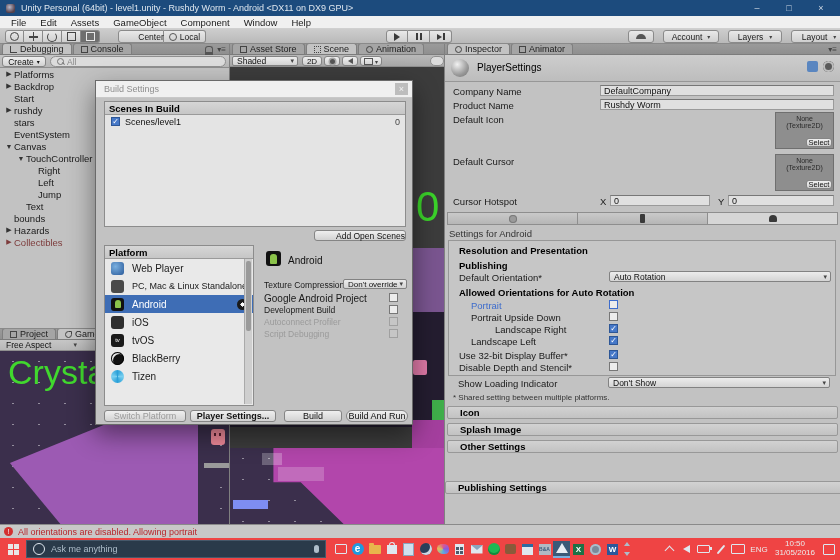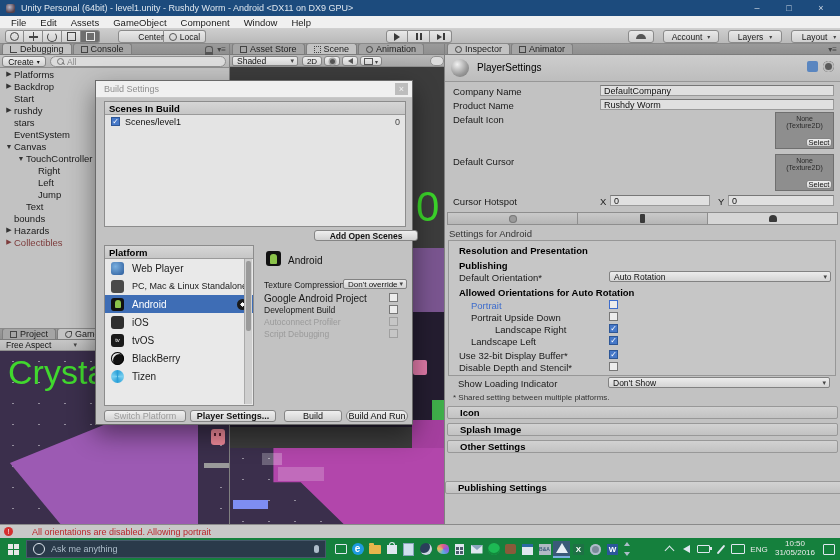--- a/index.html
+++ b/index.html
@@ -420,21 +420,21 @@
     <div class="r" style="left:8px;top:20px;width:302px;height:126px;border:1px solid #8c8c8c;background:#e4e4e4;box-sizing:border-box;">
       <div style="height:12px;background:linear-gradient(#d6d6d6,#c6c6c6);border-bottom:1px solid #9a9a9a;display:flex;align-items:center;padding-left:4px;">
         <span class="hdr">Scenes In Build</span>
       </div>
       <div style="height:13px;display:flex;align-items:center;gap:5px;padding-left:6px;font-size:9px;color:#111;">
         <span class="cb on">✓</span>
         <span>Scenes/level1</span>
         <span style="margin-left:auto;margin-right:5px;color:#444;">0</span>
       </div>
     </div>
-    <div class="btn" style="position:absolute;left:218px;top:149px;width:104px;height:11px;font-size:8.5px;font-weight:bold;">
+    <div class="btn" style="position:absolute;left:218px;top:149px;width:92px;height:11px;font-size:8.5px;font-weight:normal;justify-content:flex-end;">
         <span>Add Open Scenes</span>
       </div>
 
     <div class="r" style="left:8px;top:164px;width:150px;height:161px;border:1px solid #8c8c8c;background:#e9e9e9;box-sizing:border-box;overflow:hidden;">
       <div style="height:12px;background:linear-gradient(#d6d6d6,#c6c6c6);border-bottom:1px solid #9a9a9a;display:flex;align-items:center;padding-left:4px;">
         <span class="hdr">Platform</span>
       </div>
       <div class="prow">
           <span class="picon" style="background:radial-gradient(circle at 35% 35%,#7ab0e0,#2a5a9a);"></span>
           <span>Web Player</span>
@@ -497,26 +497,26 @@
         <span>Player Settings...</span>
       </div>
     <div class="btn" style="position:absolute;left:188px;top:329px;width:58px;height:12px;">
         <span>Build</span>
       </div>
     <div class="btn" style="position:absolute;left:250px;top:329px;width:62px;height:12px;border-radius:6px;">
         <span>Build And Run</span>
       </div>
   </div>
 
-  <div class="r" style="left:0;top:524px;width:840px;height:14px;background:#c8c8c8;border-top:1px solid #8a8a8a;display:flex;align-items:center;gap:19px;padding-left:4px;box-sizing:border-box;">
+  <div class="r" style="left:0;top:524px;width:840px;height:14px;background:#c8c8c8;border-top:1px solid #8a8a8a;display:flex;align-items:center;gap:5px;padding-left:4px;box-sizing:border-box;">
     <span style="width:9px;height:9px;border-radius:50%;background:#d32f2f;color:#fff;font-size:7px;line-height:9px;text-align:center;flex:none;">!</span>
     <span style="font-size:9px;color:#b8272c;">All orientations are disabled. Allowing portrait</span>
   </div>
 
-  <div class="r" style="left:0;top:538px;width:840px;height:22px;background:#15803d;display:flex;align-items:center;box-sizing:border-box;">
+  <div class="r" style="left:0;top:538px;width:840px;height:22px;background:#ef4444;display:flex;align-items:center;box-sizing:border-box;">
     <div class="tb-ic" style="width:26px;">
       <span style="width:11px;height:11px;display:grid;grid-template-columns:5px 5px;grid-template-rows:5px 5px;gap:1px;">
           <span style="background:#e8e8e8;"></span>
           <span style="background:#e8e8e8;"></span>
           <span style="background:#e8e8e8;"></span>
           <span style="background:#e8e8e8;"></span>
         </span>
     </div>
     <div style="width:300px;height:18px;background:#2a3a4a;border:1px solid #46586a;display:flex;align-items:center;gap:6px;padding:0 6px;box-sizing:border-box;">
       <span style="width:10px;height:10px;border:1.6px solid #dfe7ef;border-radius:50%;flex:none;"></span>

